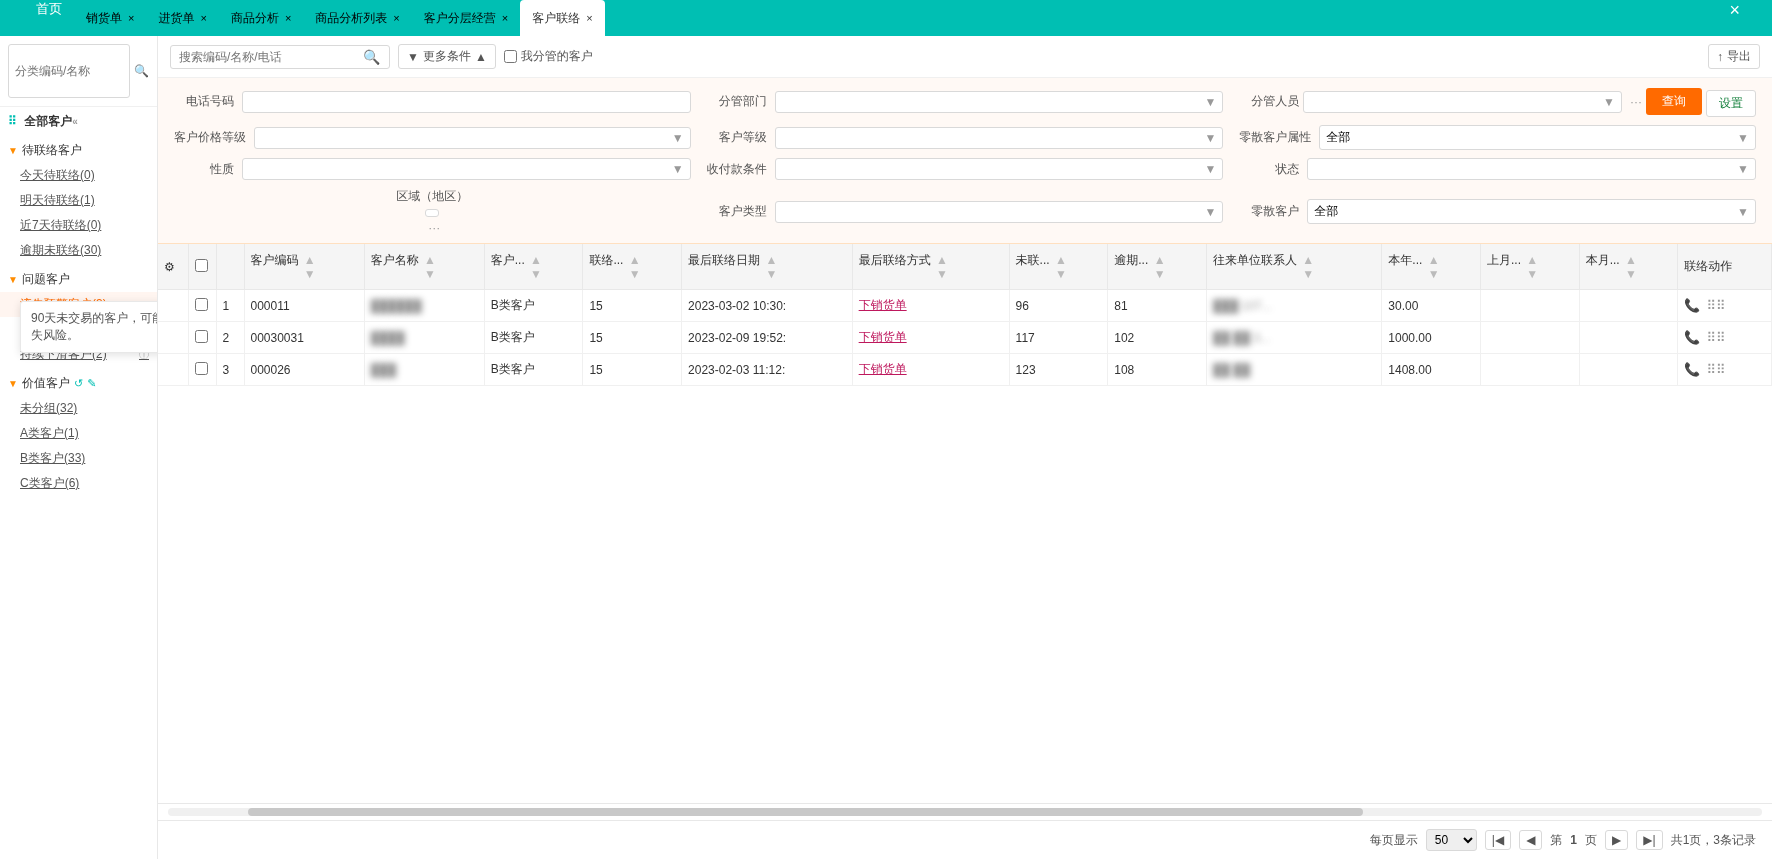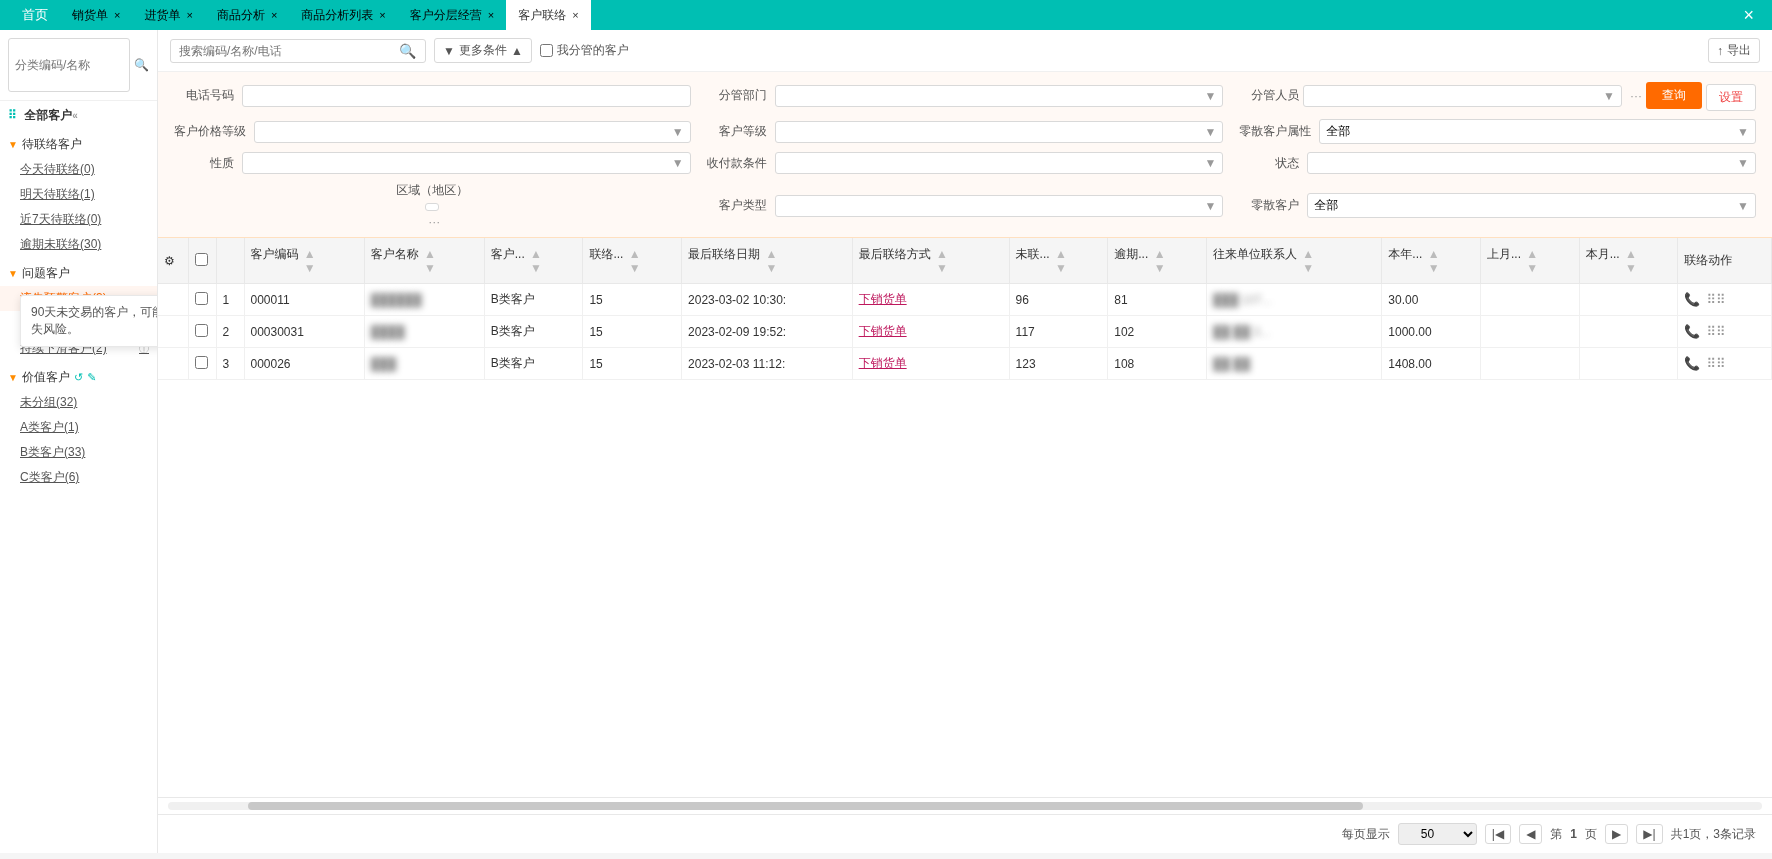--- a/index.html
+++ b/index.html
@@ -1,20 +1,20 @@
 <!DOCTYPE html>
 <html><head>
   <meta charset="utf-8">
   <style>
     * { box-sizing: border-box; margin: 0; padding: 0; font-family: 'Microsoft YaHei', Arial, sans-serif; font-size: 12px; }
     body { background: #f5f5f5; overflow: hidden; }
 
     
     .top-nav {
-      display: flex; align-items: center; background: #00bfb3; height: 30px; padding: 0 10px;
+      display: flex; background: #00bfb3; height: 36px; padding: 0 24px;
     }
     .top-nav .tab {
       display: flex; align-items: center; padding: 0 12px; height: 36px; color: #000000;
       cursor: pointer; white-space: nowrap; font-size: 13px; position: relative;
     }
     .top-nav .tab.active {
       background: #fff; color: #333; border-radius: 4px 4px 0 0;
     }
     .top-nav .tab .close-icon { margin-left: 6px; font-size: 11px; cursor: pointer; }
     .top-nav .home { color: #fff; font-size: 13px; padding: 0 12px; cursor: pointer; }
@@ -72,21 +72,21 @@
     
     .content { flex: 1; display: flex; flex-direction: column; overflow: hidden; background: #fff; }
 
     
     .toolbar {
       display: flex; align-items: center; padding: 8px 12px; border-bottom: 1px solid #f0f0f0;
       gap: 8px; flex-shrink: 0;
     }
     .search-input-wrap {
       display: flex; align-items: center; border: 1px solid #d9d9d9; border-radius: 3px;
-      padding: 3px 8px; width: 256px;
+      padding: 3px 8px; width: 220px;
     }
     .search-input-wrap input { border: none; outline: none; font-size: 12px; width: 100%; color: #999; }
     .search-input-wrap .s-icon { color: #ff6a00; margin-left: 4px; cursor: pointer; font-size: 14px; }
 
     .filter-btn {
       display: flex; align-items: center; gap: 4px; color: #555; cursor: pointer;
       padding: 3px 8px; border: 1px solid #d9d9d9; border-radius: 3px; background: #fff;
     }
 
     .checkbox-label { display: flex; align-items: center; gap: 4px; cursor: pointer; color: #555; }
@@ -116,21 +116,21 @@
       align-items: center; justify-content: space-between; cursor: pointer;
     }
     .filter-select .arrow { color: #999; }
     .filter-dots { color: #999; cursor: pointer; margin-left: 4px; }
 
     .btn-query {
       background: #ff6a00; color: #fff; border: none; border-radius: 3px;
       padding: 5px 16px; cursor: pointer; font-size: 12px;
     }
     .btn-settings {
-      background: #fff; color: #ef4444; border: 1px solid #d9d9d9; border-radius: 3px;
+      background: #fff; color: #15803d; border: 1px solid #d9d9d9; border-radius: 3px;
       padding: 4px 12px; cursor: pointer; font-size: 12px; margin-top: 4px;
     }
     .filter-actions { display: flex; flex-direction: column; align-items: flex-end; justify-content: center; }
 
     
     .table-wrap { flex: 1; overflow: auto; }
     table { width: 100%; border-collapse: collapse; }
     thead tr { background: #f5f5f5; }
     th {
       padding: 8px 6px; text-align: left; font-weight: normal; color: #333;
@@ -150,21 +150,21 @@
     .action-icon { font-size: 13px; }
 
     
     .pagination {
       display: flex; align-items: center; justify-content: flex-end;
       padding: 8px 16px; border-top: 1px solid #e8e8e8; gap: 8px;
       flex-shrink: 0; background: #fff;
     }
     .pagination span { color: #555; }
     .pagination select {
-      border: 1px solid #d9d9d9; border-radius: 3px; padding: 2px 18px; font-size: 12px;
+      border: 1px solid #d9d9d9; border-radius: 3px; padding: 2px 4px; font-size: 12px;
     }
     .page-btn {
       border: 1px solid #d9d9d9; border-radius: 3px; background: #fff;
       padding: 2px 6px; cursor: pointer; color: #555; font-size: 12px;
     }
     .page-num { font-weight: bold; color: #ff6a00; }
 
     
     .scrollbar-track {
       height: 8px; background: #f0f0f0; border-radius: 4px; margin: 0 10px;

